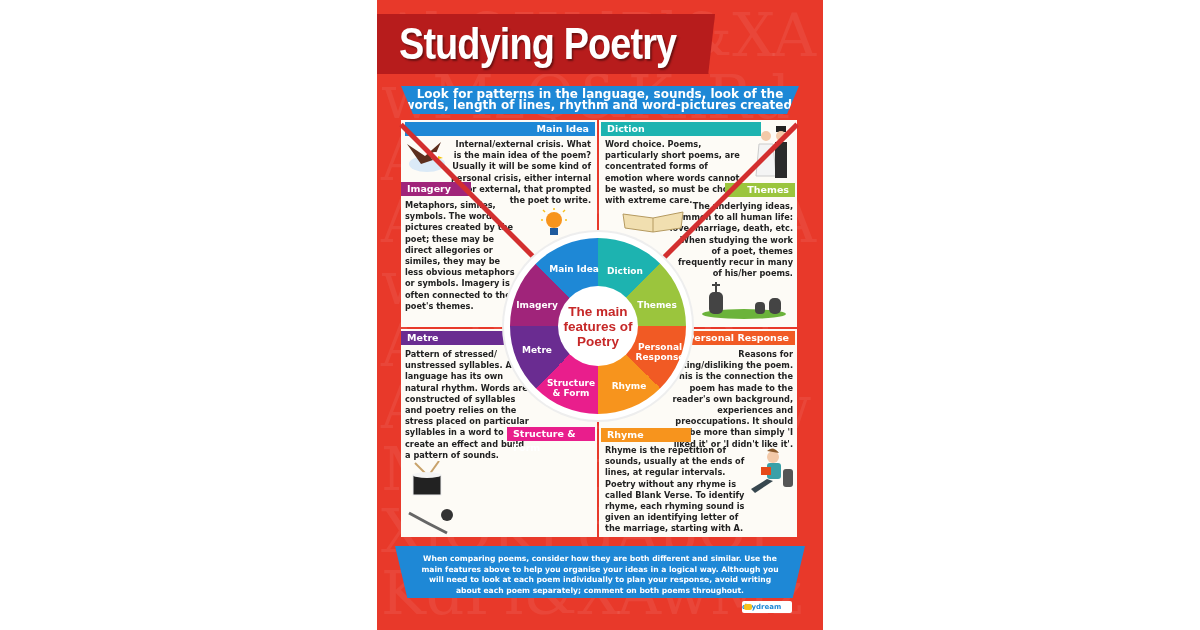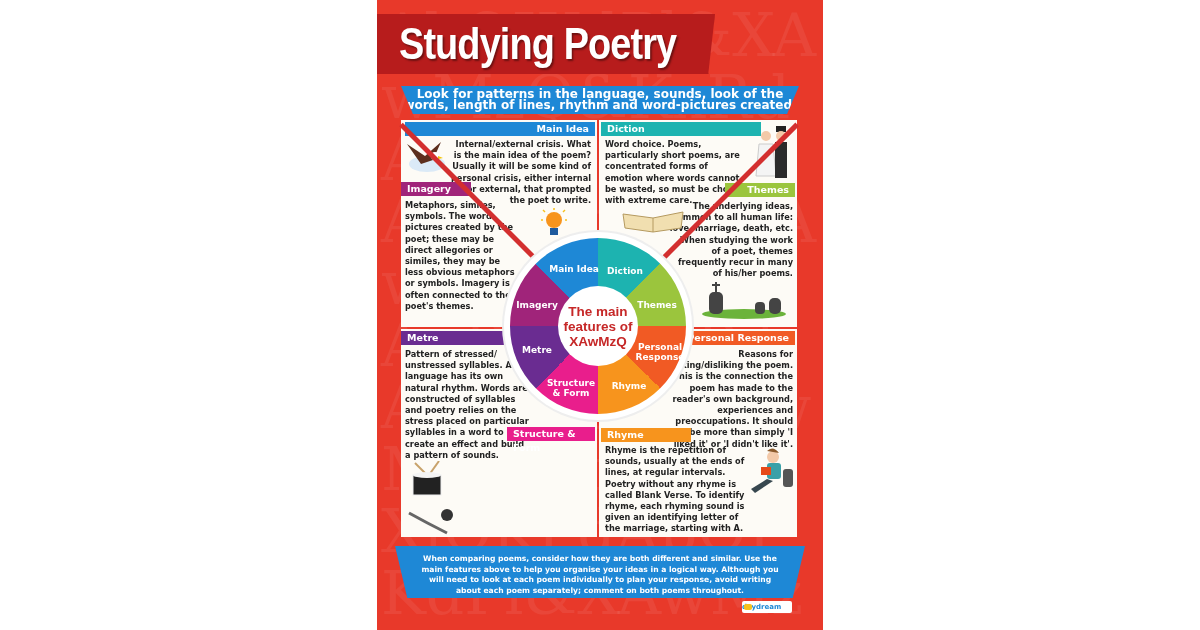--- a/index.html
+++ b/index.html
@@ -120,21 +120,21 @@
   <div class="wheel">
     <div class="wheel-inner"></div>
     <div class="wl" style="left:40px;top:32px;width:60px;">Main Idea</div>
     <div class="wl" style="left:96px;top:34px;width:50px;">Diction</div>
     <div class="wl" style="left:128px;top:68px;width:50px;">Themes</div>
     <div class="wl" style="left:128px;top:110px;width:56px;">Personal Response</div>
     <div class="wl" style="left:100px;top:149px;width:50px;">Rhyme</div>
     <div class="wl" style="left:42px;top:146px;width:50px;">Structure &amp; Form</div>
     <div class="wl" style="left:10px;top:113px;width:46px;">Metre</div>
     <div class="wl" style="left:10px;top:68px;width:46px;">Imagery</div>
-    <div class="wheel-center">The main features of XAwMzQ</div>
+    <div class="wheel-center">The main features of Poetry</div>
   </div>
 
   <div class="outro">When comparing poems, consider how they are both different and similar. Use the main features above to help you organise your ideas in a logical way. Although you will need to look at each poem individually to plan your response, avoid writing about each poem separately; comment on both poems throughout.</div>
 
   <div class="logo">
     <span class="logo-mark"></span>
     <span>daydream</span>
   </div>
 </div>
 

